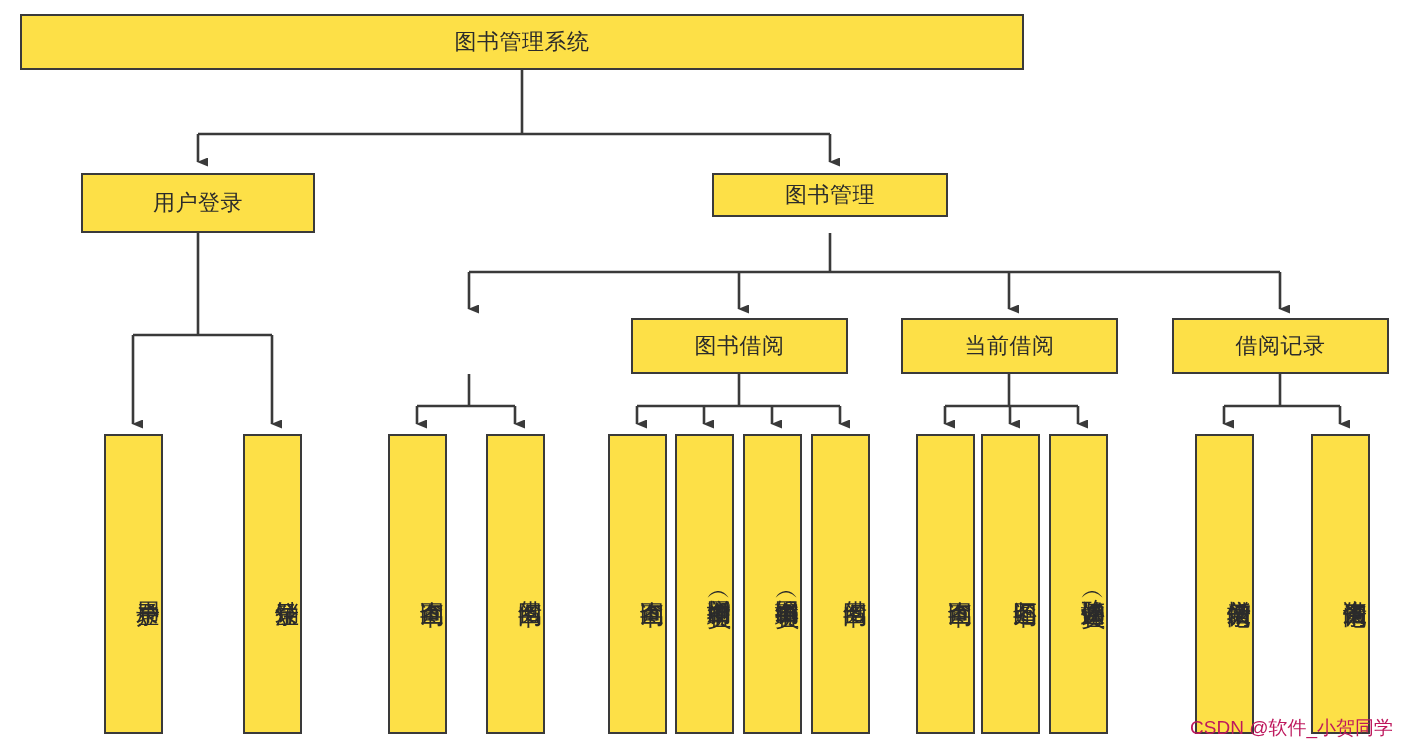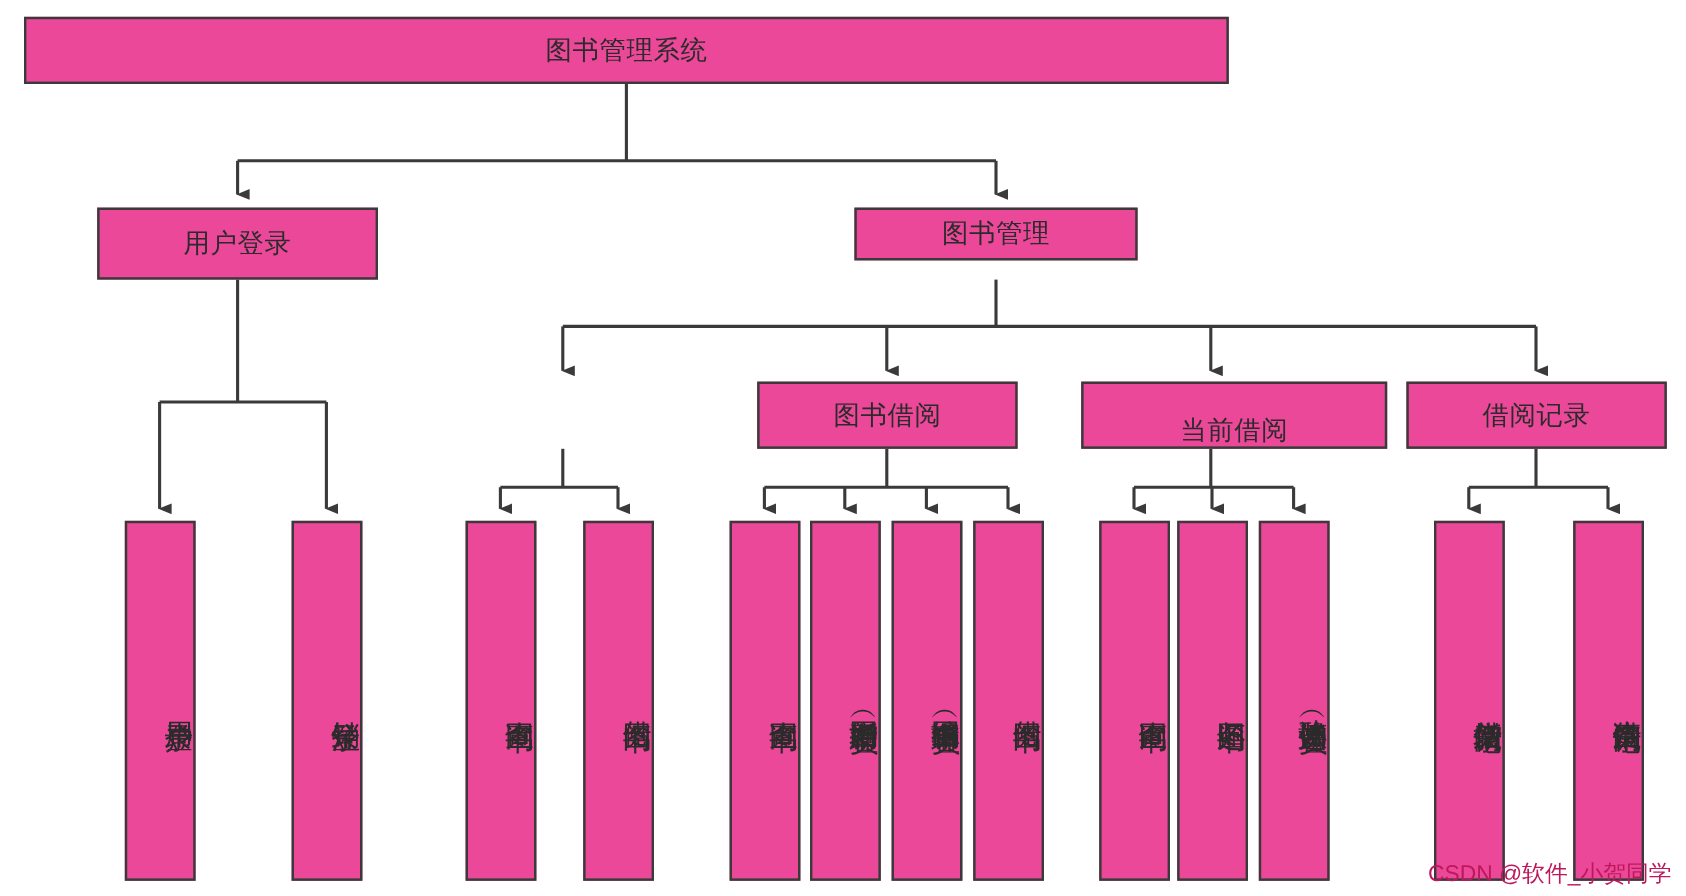--- a/index.html
+++ b/index.html
@@ -16,21 +16,21 @@
     overflow: hidden;
   }
   #wires {
     position: absolute;
     left: 0; top: 0;
     width: 1405px; height: 747px;
     pointer-events: none;
   }
   .node {
     position: absolute;
-    background: #ec4899;
+    background: #fde047;
     border: 2.5px solid #3a3a3a;
     display: flex;
     align-items: center;
     justify-content: center;
     color: #2b2b2b;
     line-height: 1.12;
     text-align: center;
     font-family: "Liberation Sans", "DejaVu Sans", sans-serif;
   }
   .node.h {           
@@ -125,21 +125,21 @@
   <div class="node h" style="left:81px; top:173px; width:234px; height:60px;">
     <span>用户登录</span>
   </div>
   <div class="node h" style="left:712px; top:173px; width:236px; height:44px;">
     <span>图书管理</span>
   </div>
 
   <div class="node h" style="left:631px; top:318px; width:217px; height:56px;">
     <span>图书借阅</span>
   </div>
-  <div class="node h" style="left:901px; top:318px; width:255px; height:56px;align-items:flex-end;">
+  <div class="node h" style="left:901px; top:318px; width:217px; height:56px;">
     <span>当前借阅</span>
   </div>
   <div class="node h" style="left:1172px; top:318px; width:217px; height:56px;">
     <span>借阅记录</span>
   </div>
 
   <div class="node v" style="left:104px; top:434px; width:59px; height:300px;">
     <span>用户登录</span>
   </div>
   <div class="node v" style="left:243px; top:434px; width:59px; height:300px;">

